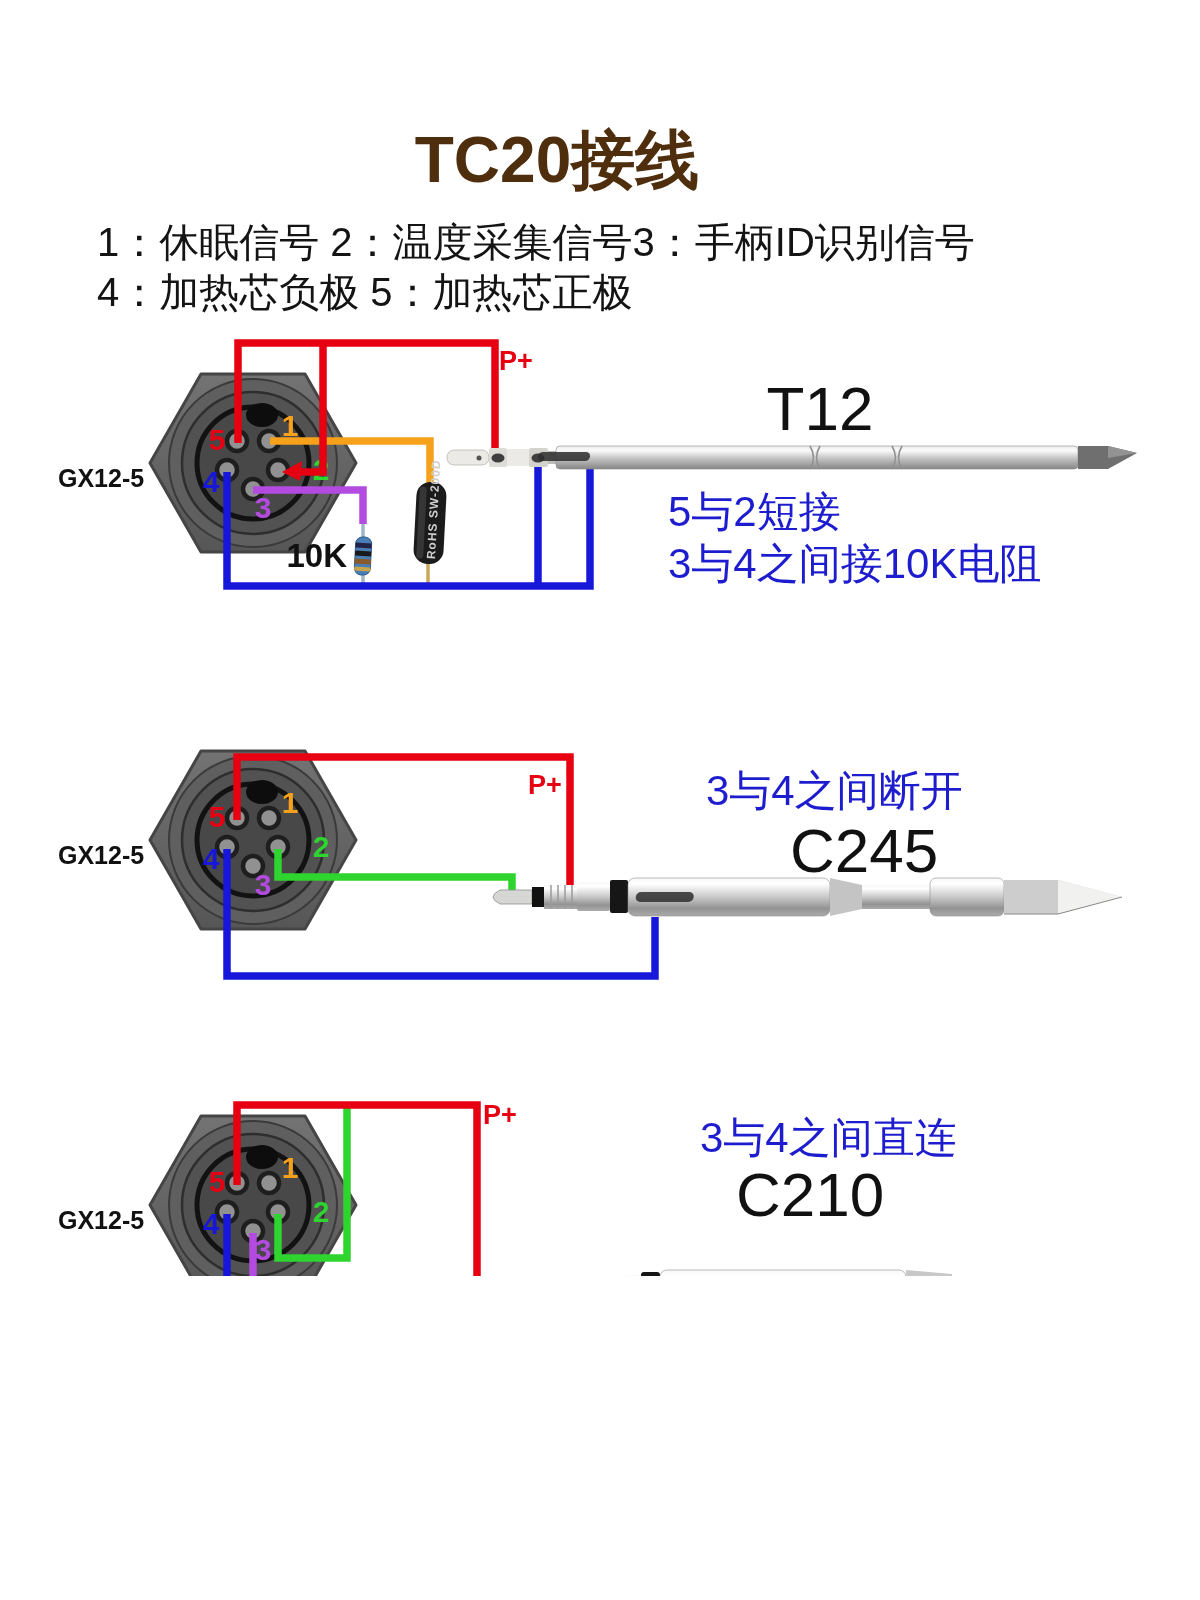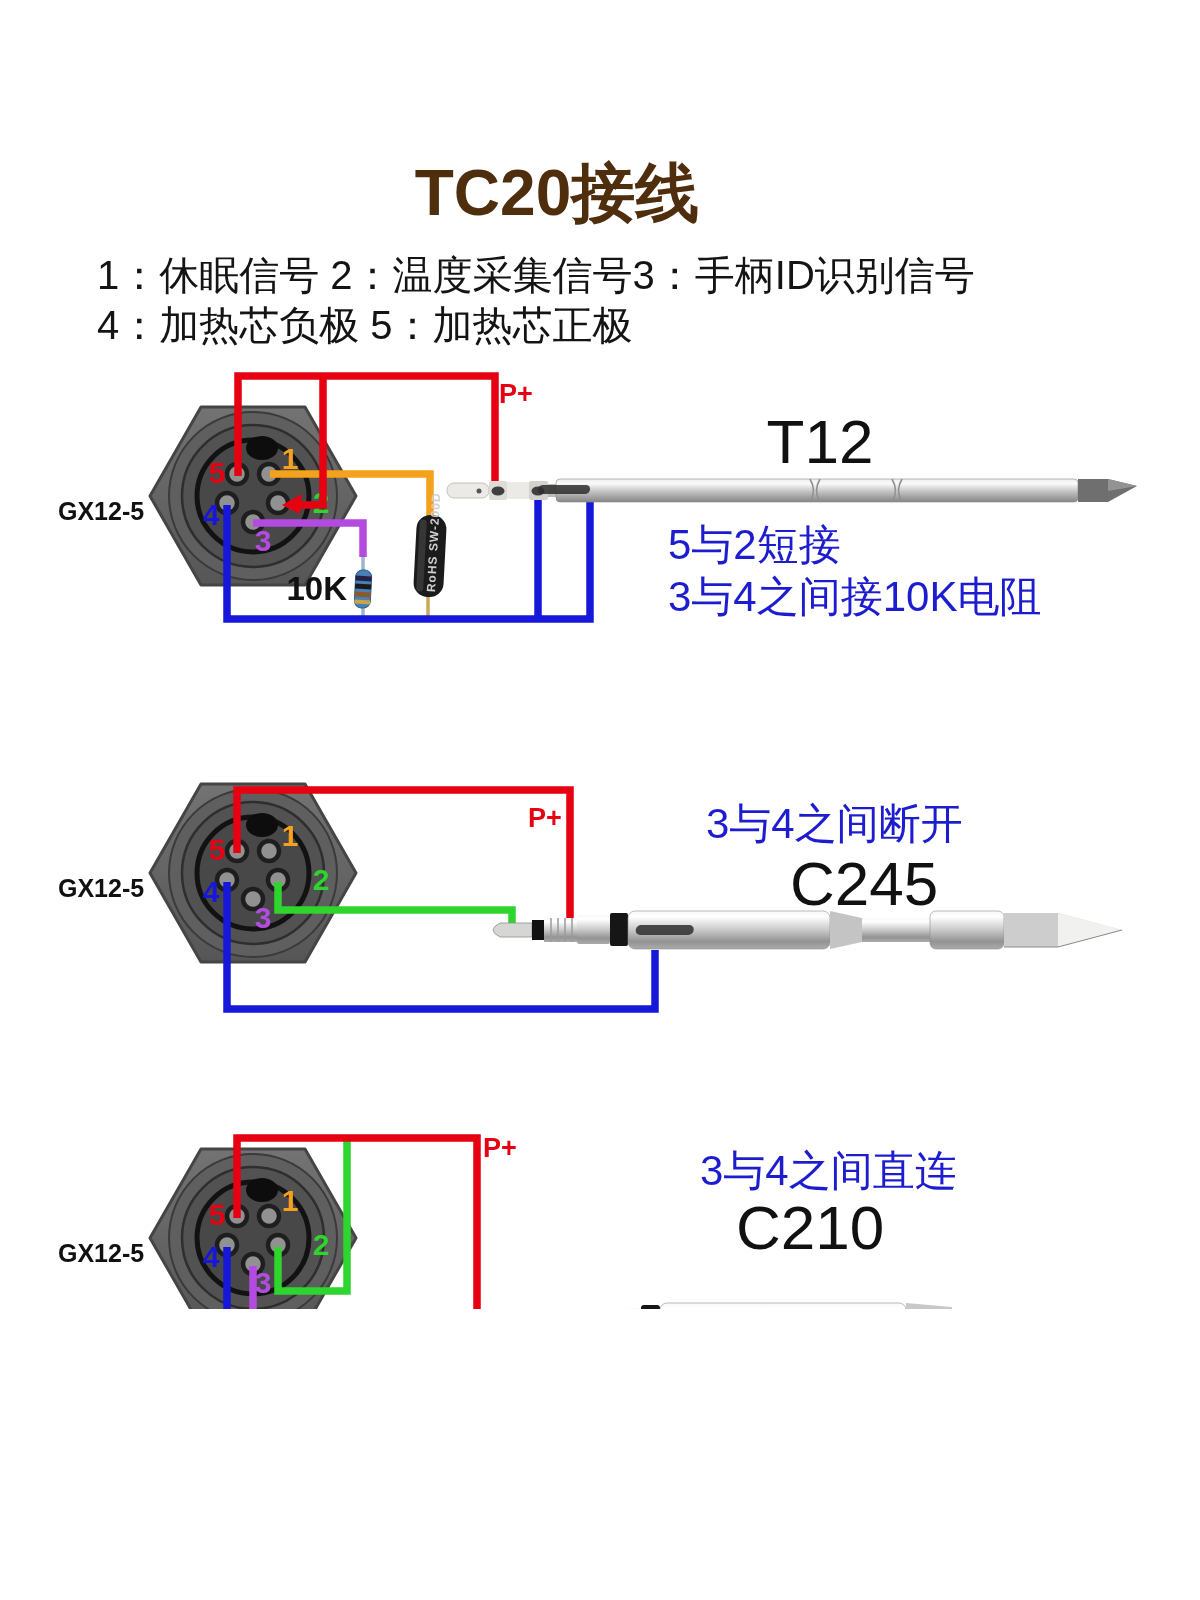--- a/index.html
+++ b/index.html
@@ -1,16 +1,16 @@
 <!DOCTYPE html>
 <html><head>
 <meta charset="utf-8">
 <style>
   html,body{margin:0;padding:0;background:#ffffff;}
-  .stage{position:relative;width:1200px;height:1276px;background:#ffffff;overflow:hidden;margin-top:33px;}
+  .stage{position:relative;width:1200px;height:1276px;background:#ffffff;overflow:hidden;}
   svg{position:absolute;left:0;top:0;}
   text{font-family:"Liberation Sans","DejaVu Sans",sans-serif;}
   .title-text{font-size:64px;font-weight:600;}
   .legend-text{font-size:40px;font-weight:500;fill:#141414;}
   .conn-label{font-size:25px;font-weight:700;fill:#111111;}
   .pin-label{font-size:30px;font-weight:700;}
   .model-label{font-size:62px;font-weight:500;fill:#111111;}
   .note-text{font-size:42px;font-weight:500;}
   .pwr-text{font-size:27px;font-weight:600;}
   .rlabel{font-size:33px;font-weight:600;fill:#111111;}

